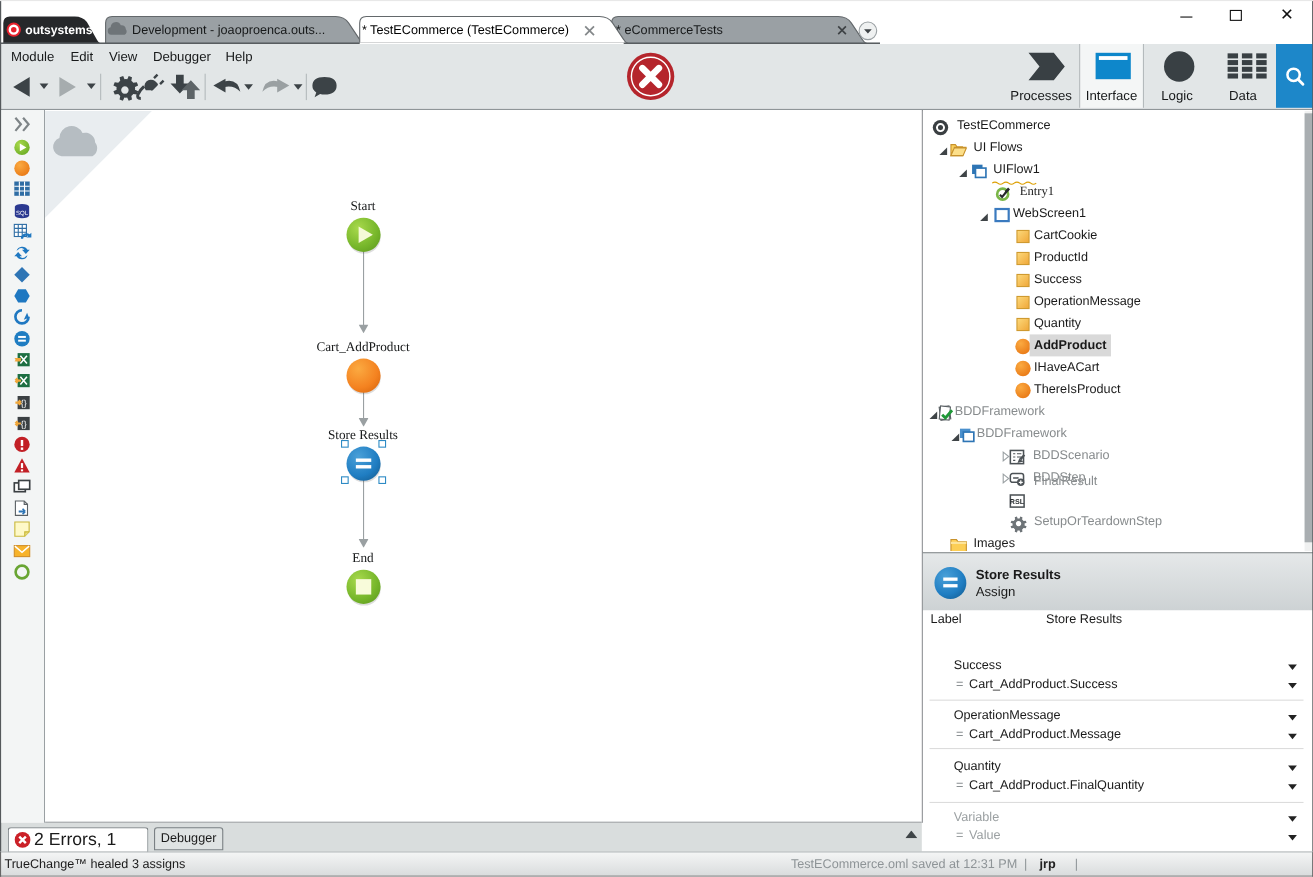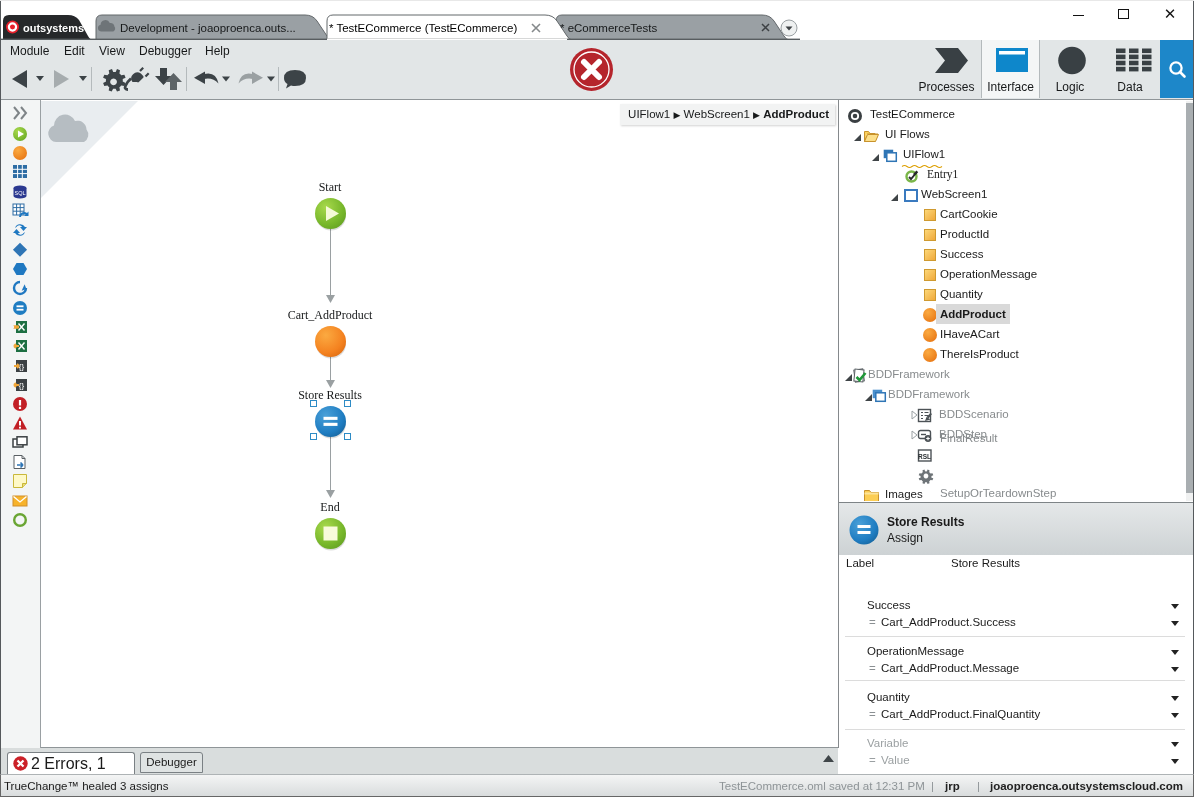--- a/index.html
+++ b/index.html
@@ -290,21 +290,20 @@
   <g transform="translate(13,413)">
       <circle cx="7" cy="7" r="5.8" fill="none" stroke="#69a533" stroke-width="2.4"></circle>
     </g>
 </svg>
 
 <div id="canvas" class="abs">
   <div id="tri" class="abs"></div>
   <svg class="abs" style="left:5px; top:9px;" width="48" height="35" viewBox="0 0 48 35">
     <path d="M10 33 a8.5 8.5 0 0 1 -2 -16.5 a11 11 0 0 1 21 -4.5 a9 9 0 0 1 11.5 8.5 a8.3 8.3 0 0 1 -2.5 12.5 Z" fill="#b6bdc2"></path>
   </svg>
-  <div id="crumb" class="abs">UIFlow1 <span style="font-size:9px;">▶</span> WebScreen1 <span style="font-size:9px;">▶</span> <b>AddProduct</b></div>
 
   <div class="flowline" style="top:128px; height:68px;"></div>
   <div class="flowline" style="top:256px; height:30px;"></div>
   <div class="flowline" style="top:336px; height:60px;"></div>
   <svg class="abs" style="left:285px; top:195px;" width="9" height="8">
       <path d="M0 0 h9 l-4.5 8 Z" fill="#9aa0a2"></path>
     </svg>
   <svg class="abs" style="left:285px; top:280px;" width="9" height="8">
       <path d="M0 0 h9 l-4.5 8 Z" fill="#9aa0a2"></path>
     </svg>
@@ -488,21 +487,21 @@
   <div class="trow" style="left:101px; top:163px;">OperationMessage</div>
   <div class="trow" style="left:101px; top:183px;">Quantity</div>
   <div class="trow" style="left:97px; top:203px; background:#d9d9d9; padding:0 4px; font-weight:bold;">AddProduct</div>
   <div class="trow" style="left:101px; top:223px;">IHaveACart</div>
   <div class="trow" style="left:101px; top:243px;">ThereIsProduct</div>
   <div class="trow gray" style="left:29px; top:263px;">BDDFramework</div>
   <div class="trow gray" style="left:49px; top:283px;">BDDFramework</div>
   <div class="trow gray" style="left:100px; top:303px;">BDDScenario</div>
   <div class="trow gray" style="left:100px; top:323px;">BDDStep</div>
   <div class="trow gray" style="left:101px; top:327px;">FinalResult</div>
-  <div class="trow gray" style="left:101px; top:363px;margin-top:19px;">SetupOrTeardownStep</div>
+  <div class="trow gray" style="left:101px; top:363px;">SetupOrTeardownStep</div>
   <div class="trow" style="left:46px; top:383px;">Images</div>
 </div>
 <div id="treescroll" class="abs"></div>
 <div id="treethumb" class="abs"></div>
 
 <div id="prophdr" class="abs"></div>
 <svg class="abs" style="left:849px; top:515px;" width="31" height="31" viewBox="0 0 31 31">
   <defs>
       <radialGradient id="gb2" cx="0.35" cy="0.3" r="0.8">
         <stop offset="0" stop-color="#4aa0d8"></stop>
@@ -556,14 +555,13 @@
 </div>
 <div id="edgeL" class="abs"></div>
 <div id="edgeR" class="abs"></div>
 <div id="edgeT" class="abs"></div>
 <div id="statusbar" class="abs">
   <span style="position:absolute; left:3px;">TrueChange™ healed 3 assigns</span>
   <span style="position:absolute; left:718px; color:#8e9497;">TestECommerce.oml saved at 12:31 PM</span>
   <span style="position:absolute; left:930px; color:#8e9497;">|</span>
   <span style="position:absolute; left:944px; font-weight:bold; color:#222;">jrp</span>
   <span style="position:absolute; left:976px; color:#8e9497;">|</span>
-  <span style="position:absolute; left:989px; font-weight:bold; color:#222;">joaoproenca.outsystemscloud.com</span>
 </div>
 
 </body></html>

